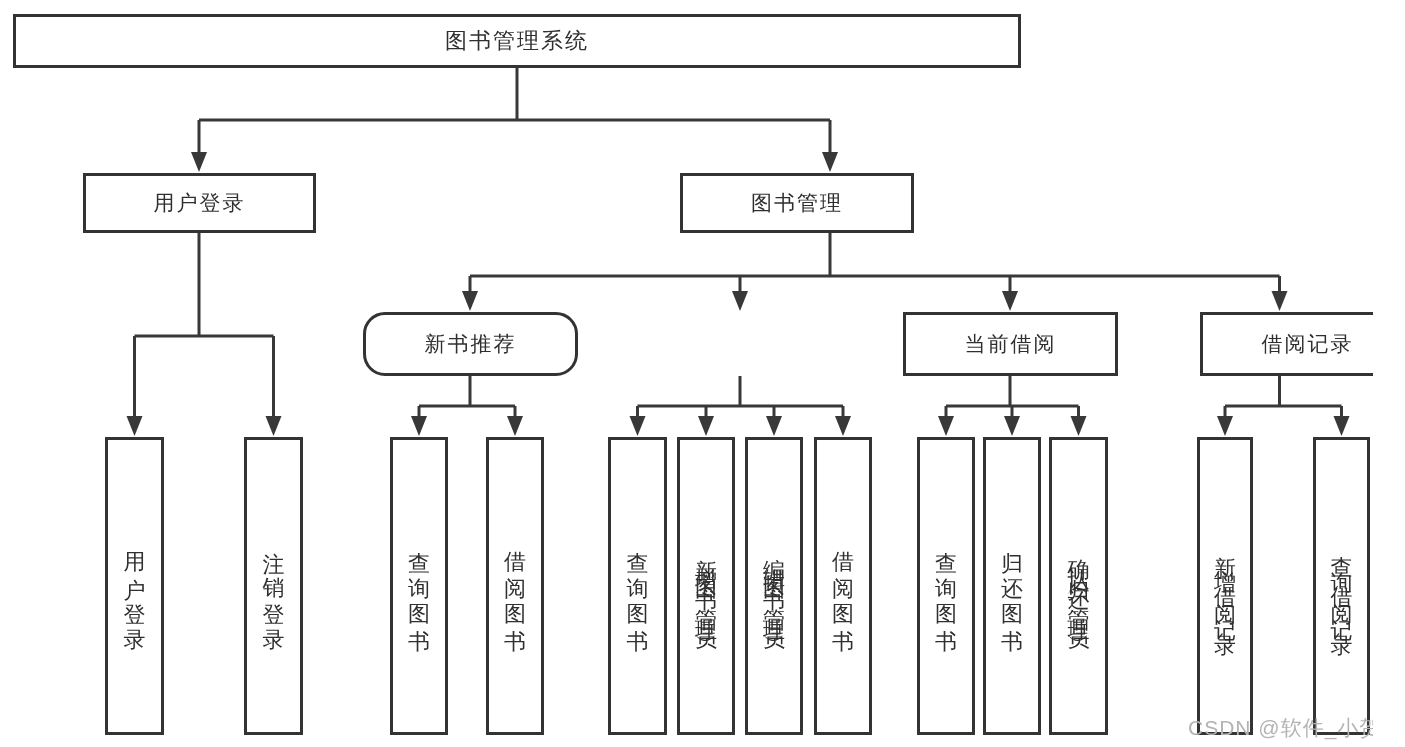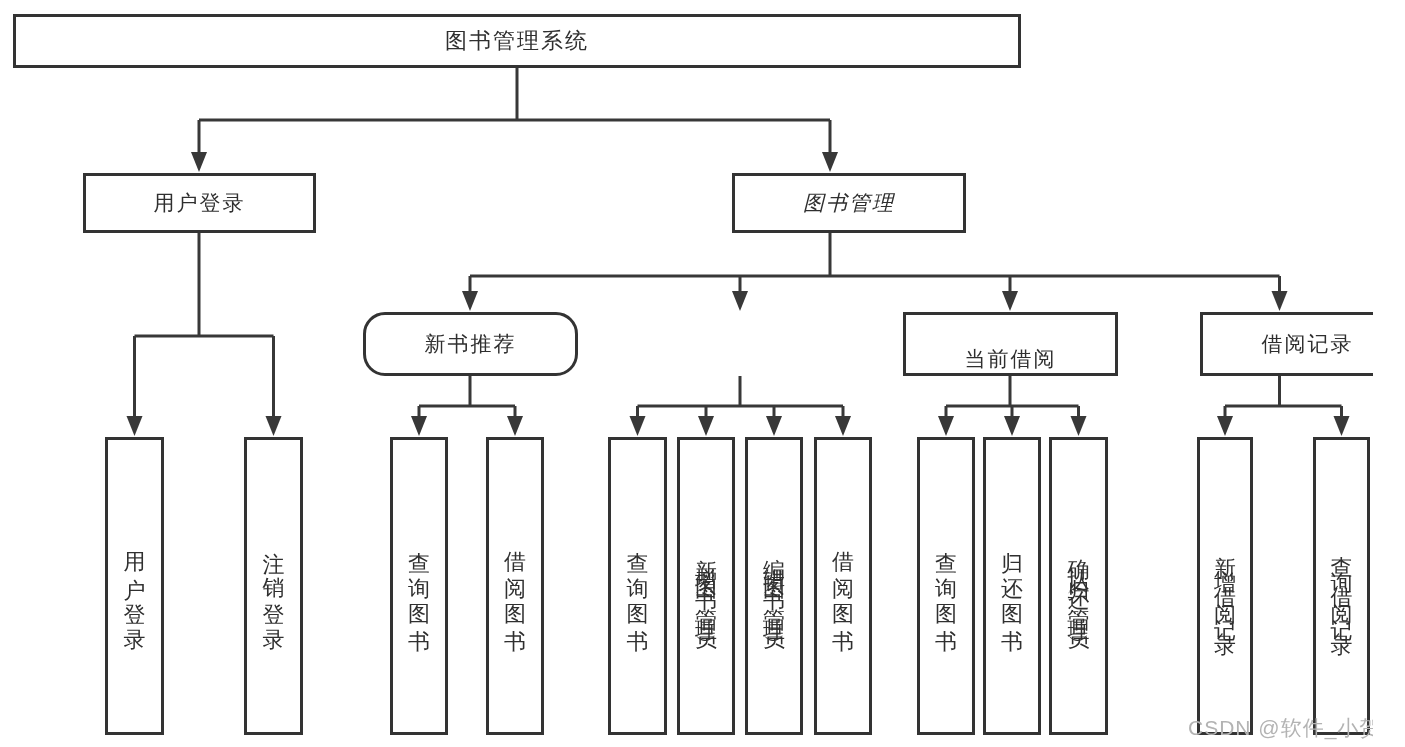--- a/index.html
+++ b/index.html
@@ -118,28 +118,28 @@
     </g>
   </svg>
 
   <div class="node root" style="left:13px; top:14px; width:1008px; height:54px;">
     <span class="hlabel">图书管理系统</span>
   </div>
 
   <div class="node" style="left:83px; top:173px; width:233px; height:60px;">
     <span class="hlabel">用户登录</span>
   </div>
-  <div class="node" style="left:732px; top:173px; width:234px; height:60px;font-style:italic;">
+  <div class="node" style="left:680px; top:173px; width:234px; height:60px;">
     <span class="hlabel">图书管理</span>
   </div>
 
   <div class="node" style="left:363px; top:312px; width:215px; height:64px;border-radius:22px;">
     <span class="hlabel">新书推荐</span>
   </div>
-  <div class="node" style="left:903px; top:312px; width:215px; height:64px;align-items:flex-end;">
+  <div class="node" style="left:903px; top:312px; width:215px; height:64px;">
     <span class="hlabel">当前借阅</span>
   </div>
   <div class="node" style="left:1200px; top:312px; width:215px; height:64px;">
     <span class="hlabel">借阅记录</span>
   </div>
 
   <div class="node" style="left:105px; top:437px; width:59px; height:298px;">
     <span class="vtext ls4">用户登录</span>
   </div>
   <div class="node" style="left:244px; top:437px; width:59px; height:298px;">

